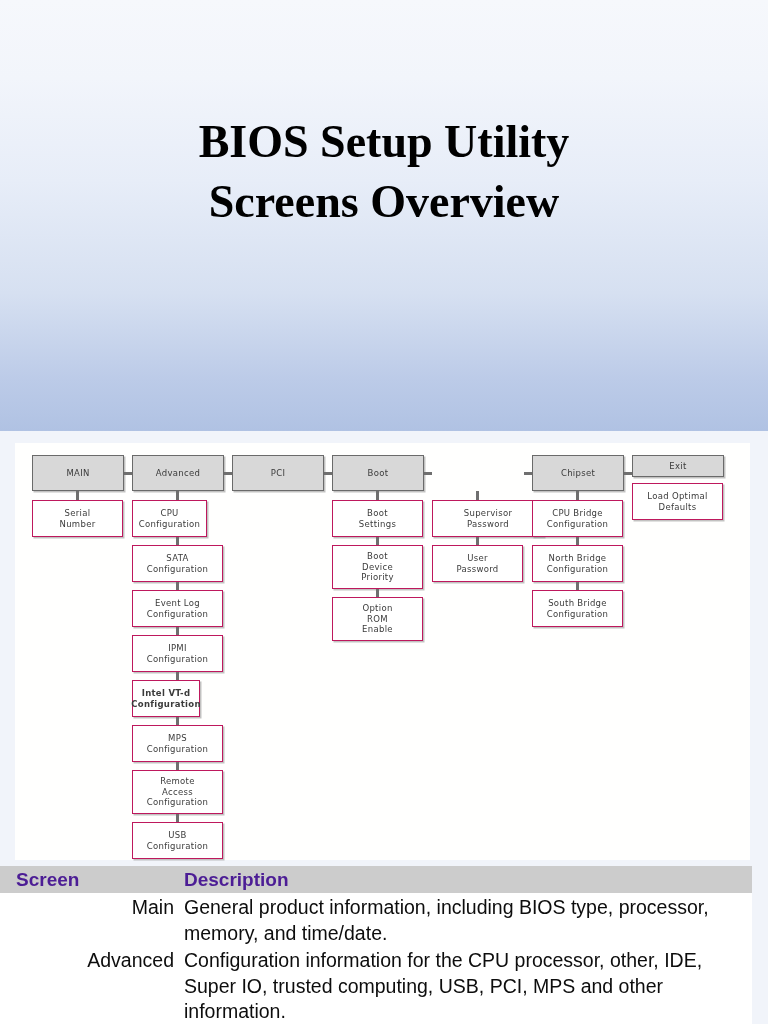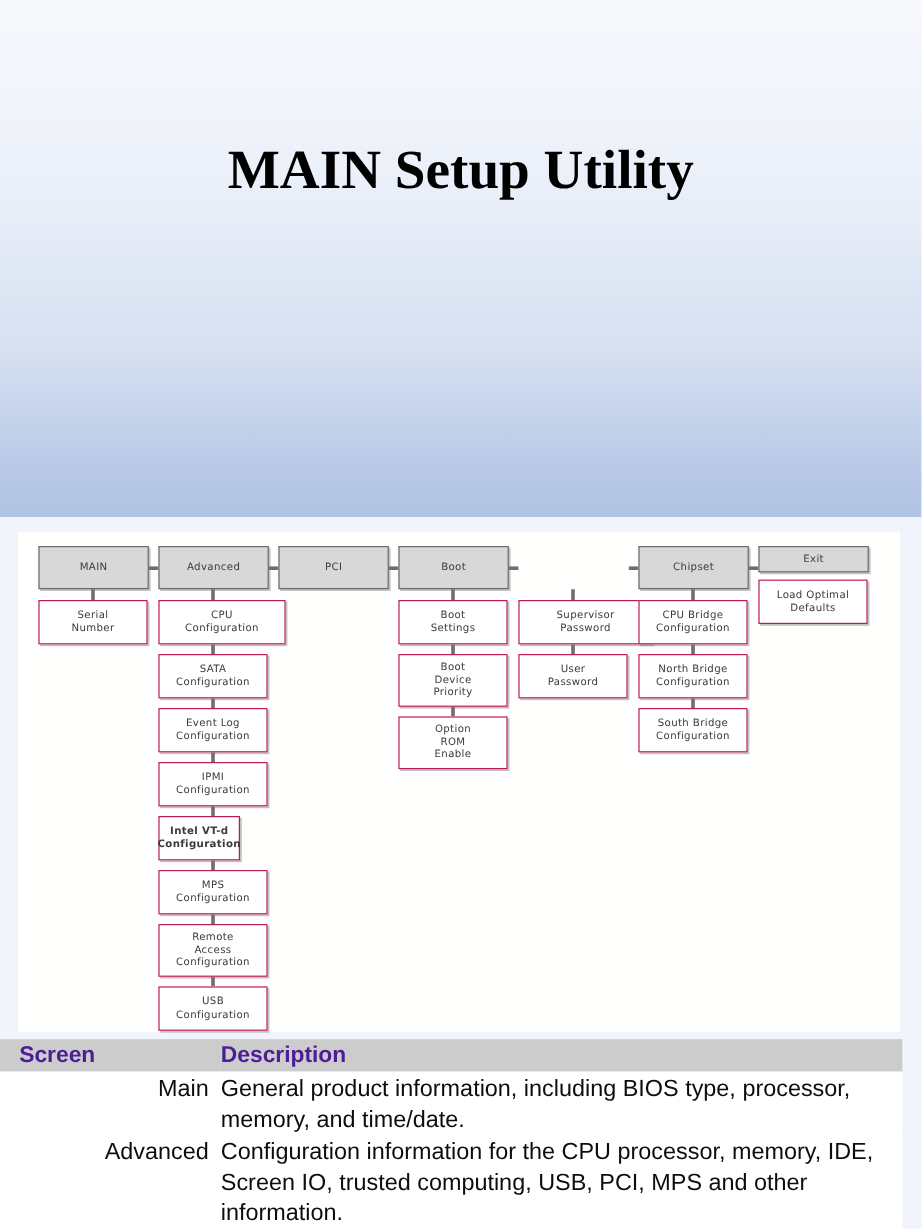--- a/index.html
+++ b/index.html
@@ -84,41 +84,42 @@
   #tbl tbody td.c1{
     width:168px;text-align:right;padding-right:10px;padding-top:2px;
   }
   #tbl tbody td.c2{padding-top:2px;padding-right:8px;}
 </style>
 </head>
 <body>
 
 <div id="title-area">
   <div id="slide-title">
-    <span class="ln">MAIN Setup Utility</span>
+    <span class="ln">BIOS Setup Utility</span>
+    <span class="ln">Screens Overview</span>
   </div>
 </div>
 
 <div id="lower-bg"></div>
 
 <div id="diagram-panel">
     <div class="node top" style="left: 17px; top: 12px; width: 92px; height: 36px;">
       <span>MAIN</span>
     </div>
     <div class="connector h" style="left: 109px; top: 28.5px; width: 8px;"></div>
     <div class="connector v" style="left: 61px; top: 48px; height: 9px;"></div>
     <div class="node" style="left: 17px; top: 57px; width: 91px; height: 37px;">
       <span>Serial<br>Number</span>
     </div>
     <div class="node top" style="left: 117px; top: 12px; width: 92px; height: 36px;">
       <span>Advanced</span>
     </div>
     <div class="connector h" style="left: 209px; top: 28.5px; width: 8px;"></div>
     <div class="connector v" style="left: 161px; top: 48px; height: 9px;"></div>
-    <div class="node" style="left: 117px; top: 57px; width: 106px; height: 37px;">
+    <div class="node" style="left: 117px; top: 57px; width: 75px; height: 37px;">
       <span>CPU<br>Configuration</span>
     </div>
     <div class="connector v" style="left: 161px; top: 94px; height: 8px;"></div>
     <div class="node" style="left: 117px; top: 102px; width: 91px; height: 37px;">
       <span>SATA<br>Configuration</span>
     </div>
     <div class="connector v" style="left: 161px; top: 139px; height: 8px;"></div>
     <div class="node" style="left: 117px; top: 147px; width: 91px; height: 37px;">
       <span>Event Log<br>Configuration</span>
     </div>
@@ -204,17 +205,17 @@
         <th class="c2">Description</th>
       </tr>
     </thead>
     <tbody id="tbody">
         <tr>
           <td class="c1">Main</td>
           <td class="c2">General product information, including BIOS type, processor, memory, and time/date.</td>
         </tr>
         <tr>
           <td class="c1">Advanced</td>
-          <td class="c2">Configuration information for the CPU processor, memory, IDE, Screen IO, trusted computing, USB, PCI, MPS and other information.</td>
+          <td class="c2">Configuration information for the CPU processor, other, IDE, Super IO, trusted computing, USB, PCI, MPS and other information.</td>
         </tr>
       </tbody>
   </table>
 </div>
 
 </body></html>

